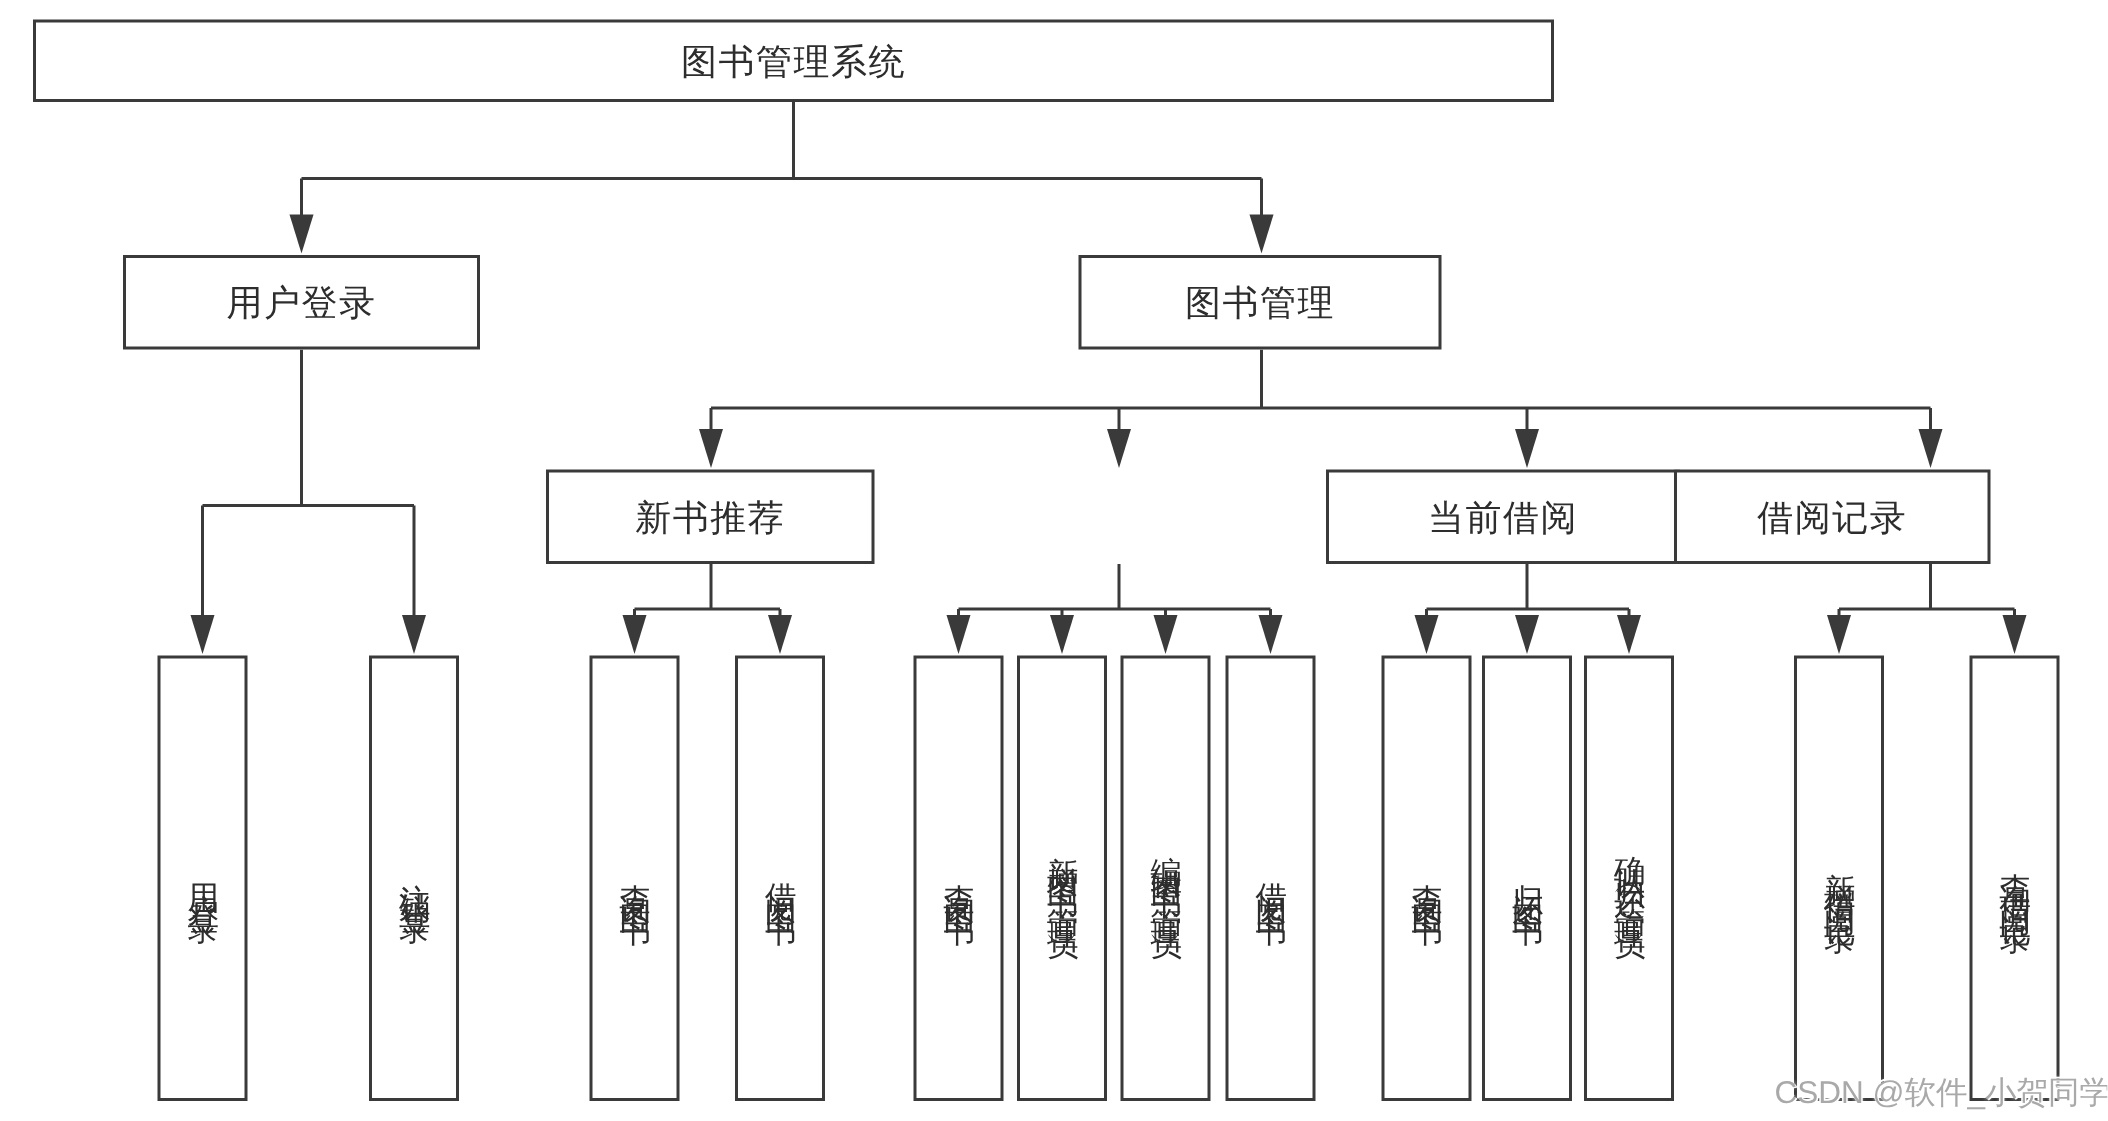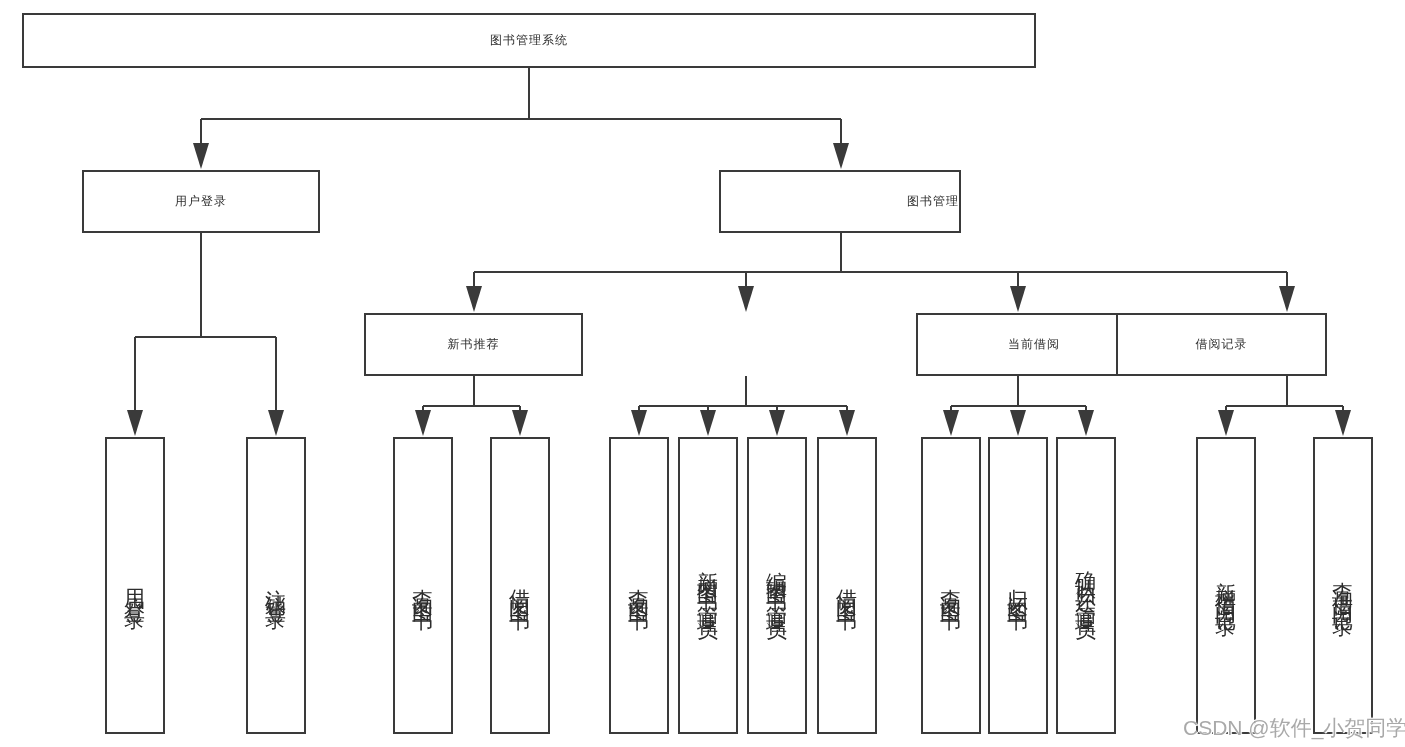--- a/index.html
+++ b/index.html
@@ -10,21 +10,21 @@
     position:relative; width:1405px; height:747px; background:var(--bg);
     font-family:"Liberation Sans","DejaVu Sans",sans-serif; color:var(--text);
     overflow:hidden;
   }
   .connectors{position:absolute;left:0;top:0;z-index:0;}
   .node{
     position:absolute; box-sizing:border-box; background:var(--bg);
     border:2px solid var(--border); display:flex; align-items:center; justify-content:center;
     z-index:1;
   }
-  .node .lbl{font-size:12px; letter-spacing:1px; color:var(--text); white-space:nowrap;}
+  .node .lbl{font-size:24px; letter-spacing:1px; color:var(--text); white-space:nowrap;}
   .hbox{height:63px;}
   .root{left:22px; top:13px; width:1014px; height:55px;}
   .leaf{top:437px; height:297px; width:60px;}
   .leaf .lbl{
     writing-mode:vertical-rl; text-orientation:mixed;
     font-size:21px; letter-spacing:7px; line-height:1; white-space:nowrap;
   }
   .watermark{
     position:absolute; left:1183px; top:714px; z-index:2;
     font-size:21px; color:var(--wm); white-space:nowrap;
@@ -68,28 +68,28 @@
     </g>
   </svg>
 
   <div class="node root">
     <span class="lbl">图书管理系统</span>
   </div>
 
   <div class="node hbox" style="left:82px; top:170px; width:238px;">
     <span class="lbl">用户登录</span>
   </div>
-  <div class="node hbox" style="left:719px; top:170px; width:242px;justify-content:flex-end;">
+  <div class="node hbox" style="left:719px; top:170px; width:242px;">
     <span class="lbl">图书管理</span>
   </div>
 
   <div class="node hbox" style="left:364px; top:313px; width:219px;align-items:center;">
     <span class="lbl">新书推荐</span>
   </div>
-  <div class="node hbox" style="left:916px; top:313px; width:236px;">
+  <div class="node hbox" style="left:884px; top:313px; width:236px;">
     <span class="lbl">当前借阅</span>
   </div>
   <div class="node hbox" style="left:1116px; top:313px; width:211px;">
     <span class="lbl">借阅记录</span>
   </div>
 
   <div class="node leaf" style="left:105px;">
     <span class="lbl">用户登录</span>
   </div>
   <div class="node leaf" style="left:246px;">

